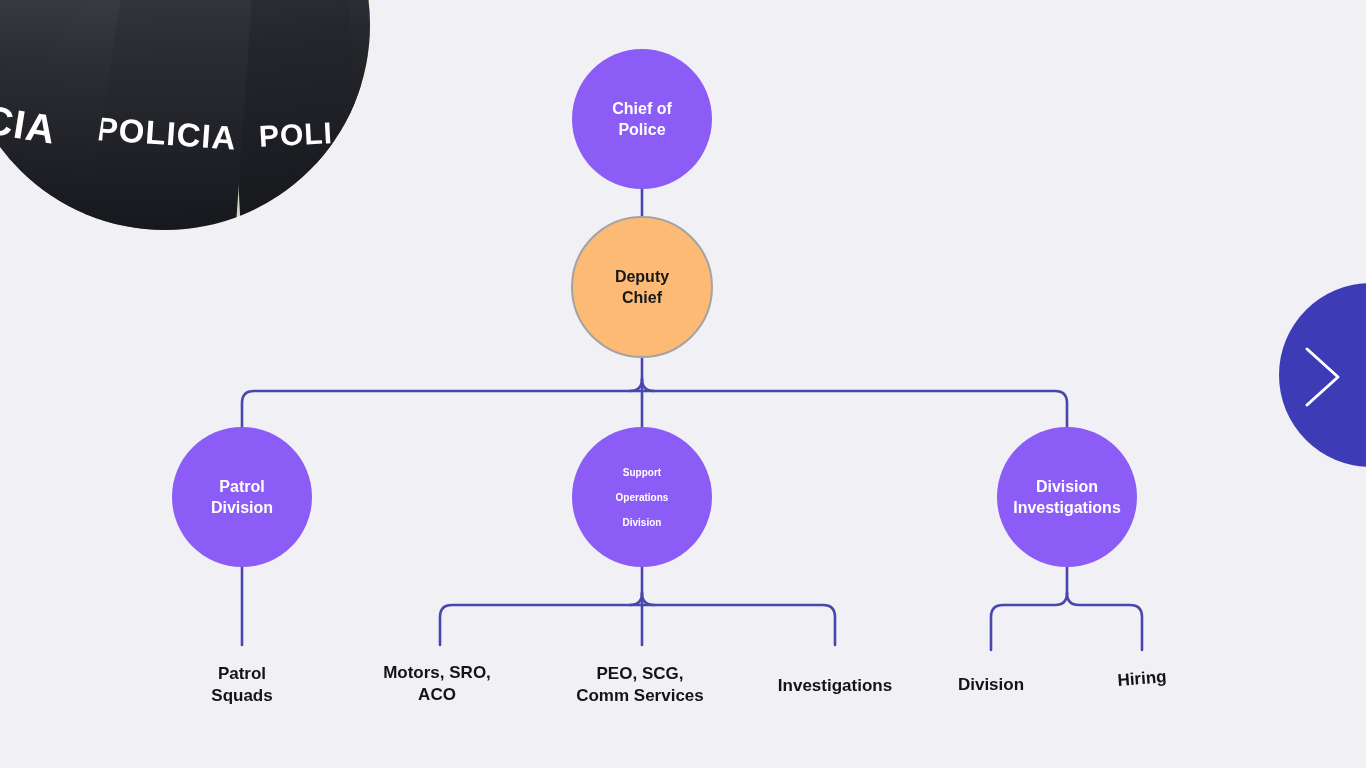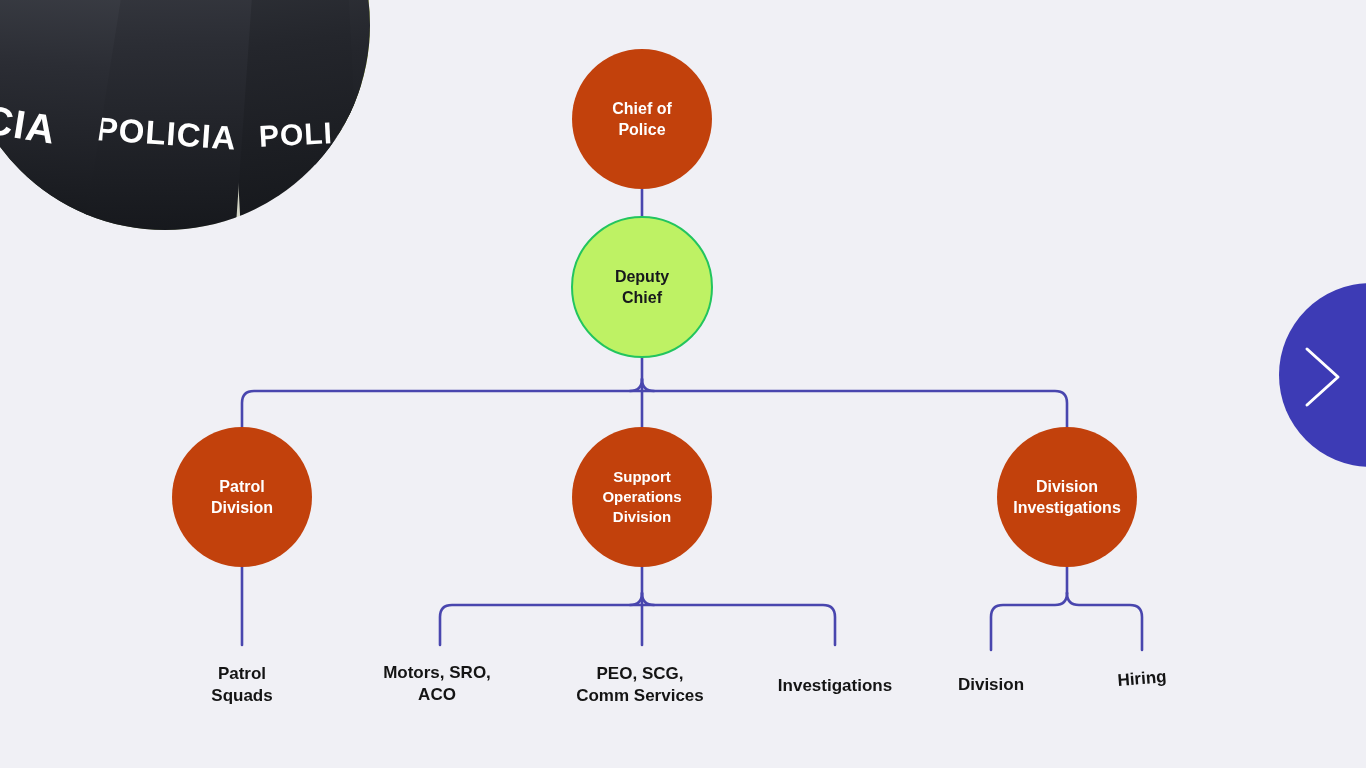--- a/index.html
+++ b/index.html
@@ -13,26 +13,26 @@
 
   svg.connectors { position:absolute; left:0; top:0; z-index:1; pointer-events:none; }
 
   
   .node {
     position:absolute; z-index:2;
     border-radius:50%;
     display:flex; align-items:center; justify-content:center;
     text-align:center; font-weight:700; white-space:pre-line;
   }
-  .node.filled { background:#c2410c; color:#ffffff; }
-  .node.outlined { background:#bef264; border:2px solid #22c55e; color:#17181c; }
+  .node.filled { background:#8b5cf6; color:#ffffff; }
+  .node.outlined { background:#fdba74; border:2px solid #a3a3a3; color:#17181c; }
   .node-chief    { left:572px; top:49px;  width:140px; height:140px; font-size:16px; line-height:21px; }
   .node-deputy   { left:571px; top:216px; width:142px; height:142px; font-size:16px; line-height:21px; }
   .node-patrol   { left:172px; top:427px; width:140px; height:140px; font-size:16px; line-height:21px; }
-  .node-support  { left:572px; top:427px; width:140px; height:140px; font-size:15px; line-height:20px; }
+  .node-support  { left:572px; top:427px; width:140px; height:140px; font-size:10px; line-height:25px; }
   .node-criminal { left:997px; top:427px; width:140px; height:140px; font-size:16px; line-height:21px; }
 
   
   .leaf {
     position:absolute; z-index:2;
     width:180px; text-align:center;
     font-weight:700; font-size:17px; line-height:22px;
     color:#141414; white-space:pre-line;
   }
   .leaf-patrol-squads  { left:152px;  top:663px; }

